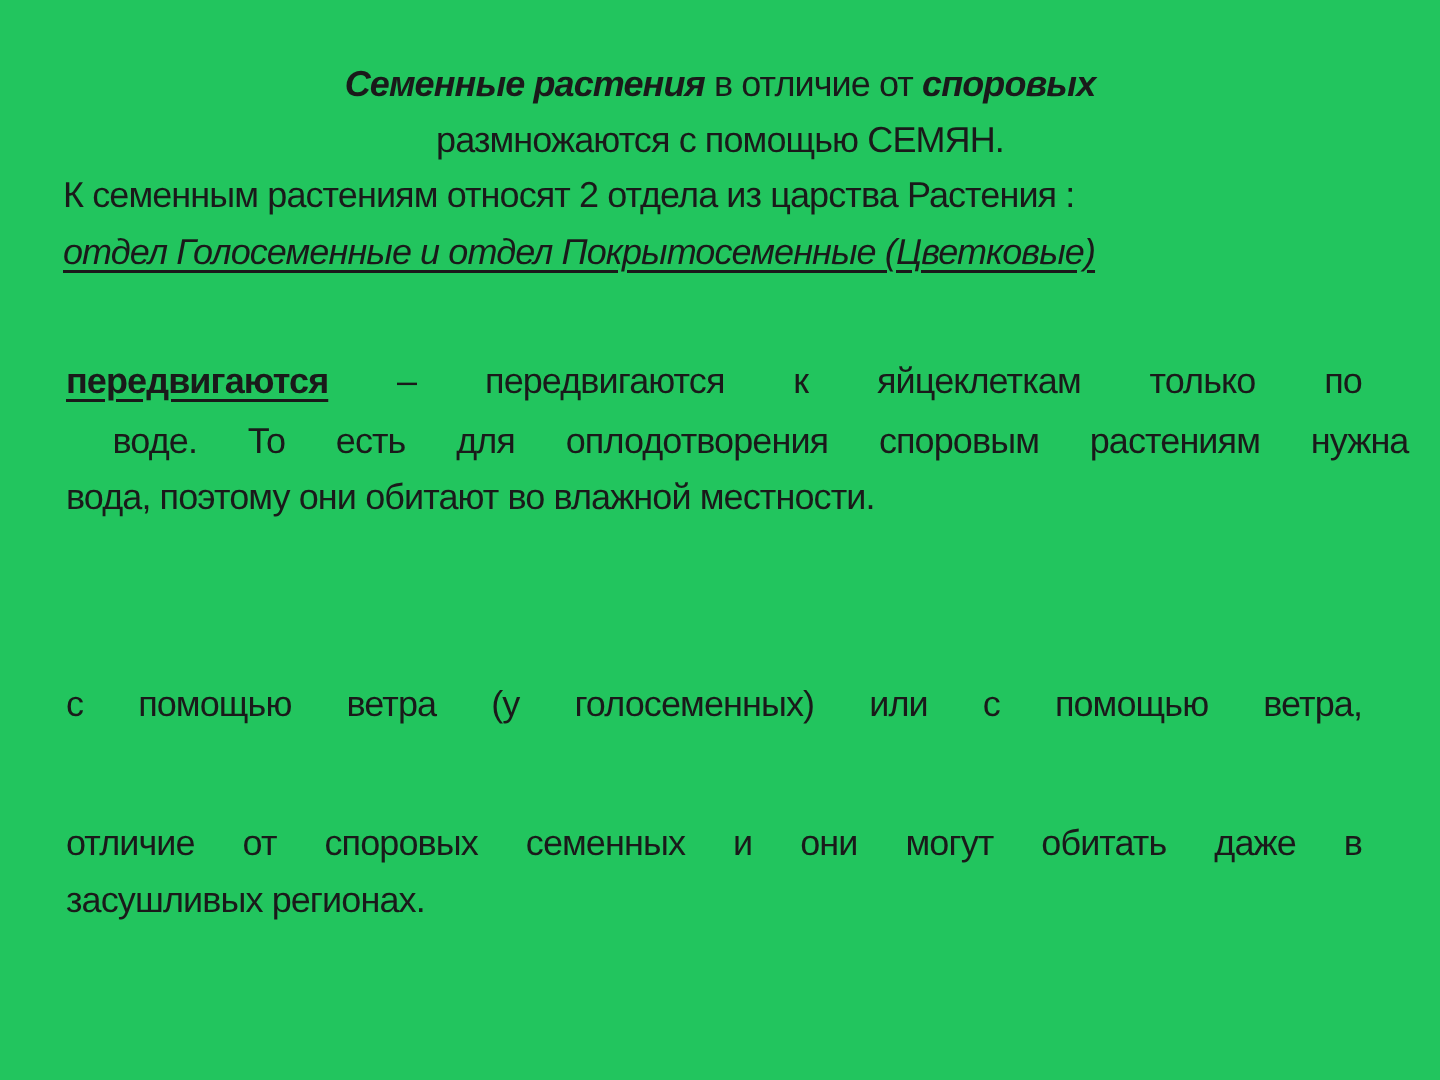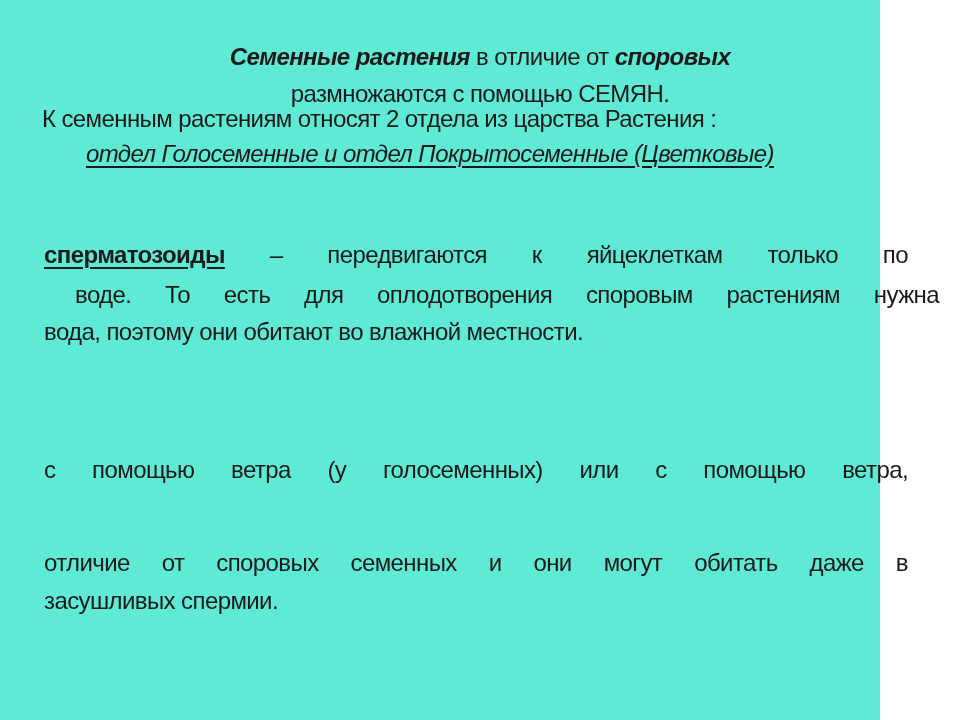--- a/index.html
+++ b/index.html
@@ -1,18 +1,18 @@
 <!DOCTYPE html>
 <html><head>
 <meta charset="utf-8">
 <style>
   html, body { margin: 0; padding: 0; background: #ffffff; }
   body { width: 960px; height: 720px; overflow: hidden; position: relative;
          font-family: "Liberation Sans", "DejaVu Sans", sans-serif; color: #1a1a1a; }
-  .slide { position: absolute; left: 0; top: 0; width: 880px; height: 720px; background: #5eead4; }
+  .slide { position: absolute; left: 0; top: 0; width: 960px; height: 720px; background: #22c55e; }
   .line { position: absolute; white-space: nowrap; font-size: 24px; line-height: 30px; letter-spacing: -0.6px; }
   .center { left: 0; width: 960px; text-align: center; }
   .left { left: 42px; }
   .just { left: 44px; width: 864px; text-align: justify; text-align-last: justify; white-space: normal; }
   .lastline { text-align-last: left; }
   .bi { font-weight: bold; font-style: italic; }
   .b { font-weight: bold; }
   .i { font-style: italic; }
   .u { text-decoration: underline; text-decoration-thickness: 2px; text-underline-offset: 4px; }
 </style>
@@ -20,27 +20,27 @@
 <body>
 
 <div class="slide">
 
   <div class="line center" style="top:42px;">
     <span class="bi">Семенные растения</span><span> в отличие от </span><span class="bi">споровых</span>
   </div>
 
   <div class="line center" style="top:79px;">размножаются с помощью СЕМЯН.</div>
 
-  <div class="line left" style="top:104px;">К семенным растениям относят 2 отдела из царства Растения :</div>
+  <div class="line left" style="top:116px;">К семенным растениям относят 2 отдела из царства Растения :</div>
 
-  <div class="line left i u" style="top:139px;margin-left:44px;">отдел Голосеменные и отдел Покрытосеменные (Цветковые)</div>
+  <div class="line left i u" style="top:154px;">отдел Голосеменные и отдел Покрытосеменные (Цветковые)</div>
 
   <div class="line just" style="top:240px;">
-    <span class="b u">сперматозоиды</span><span> – передвигаются к яйцеклеткам только по</span>
+    <span class="b u">передвигаются</span><span> – передвигаются к яйцеклеткам только по</span>
   </div>
   <div class="line just" style="top:280px;margin-left:31px;">воде. То есть для оплодотворения споровым растениям нужна</div>
   <div class="line just lastline" style="top:317px;">вода, поэтому они обитают во влажной местности.</div>
 
   <div class="line just" style="top:455px;">с помощью ветра (у голосеменных) или с помощью ветра,</div>
   <div class="line just" style="top:548px;">отличие от споровых семенных и они могут обитать даже в</div>
-  <div class="line just lastline" style="top:586px;">засушливых спермии.</div>
+  <div class="line just lastline" style="top:586px;">засушливых регионах.</div>
 
 </div>
 
 </body></html>

